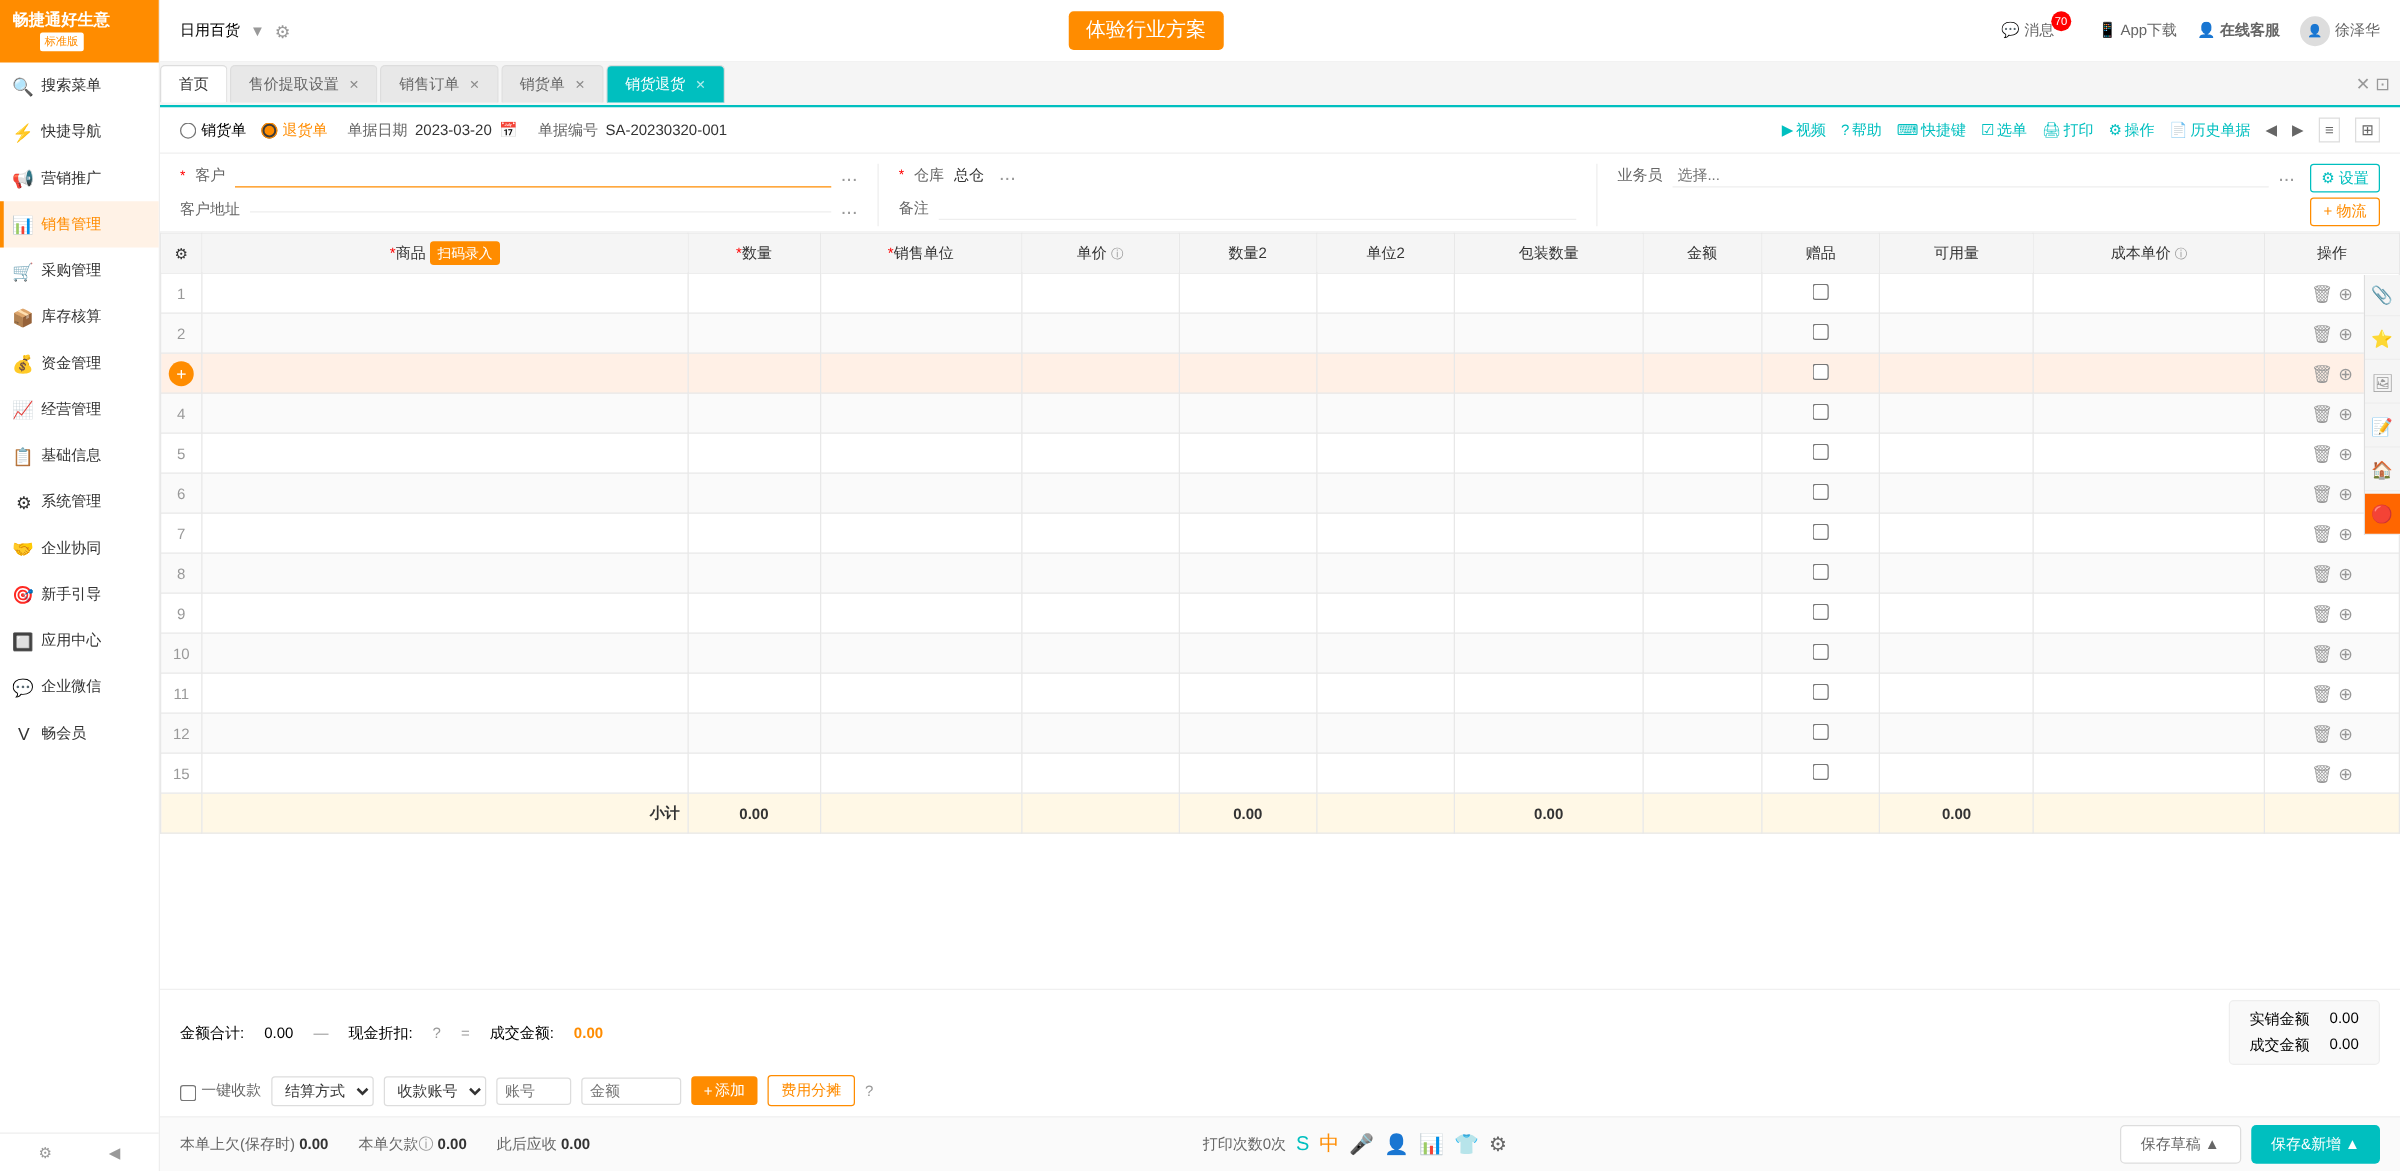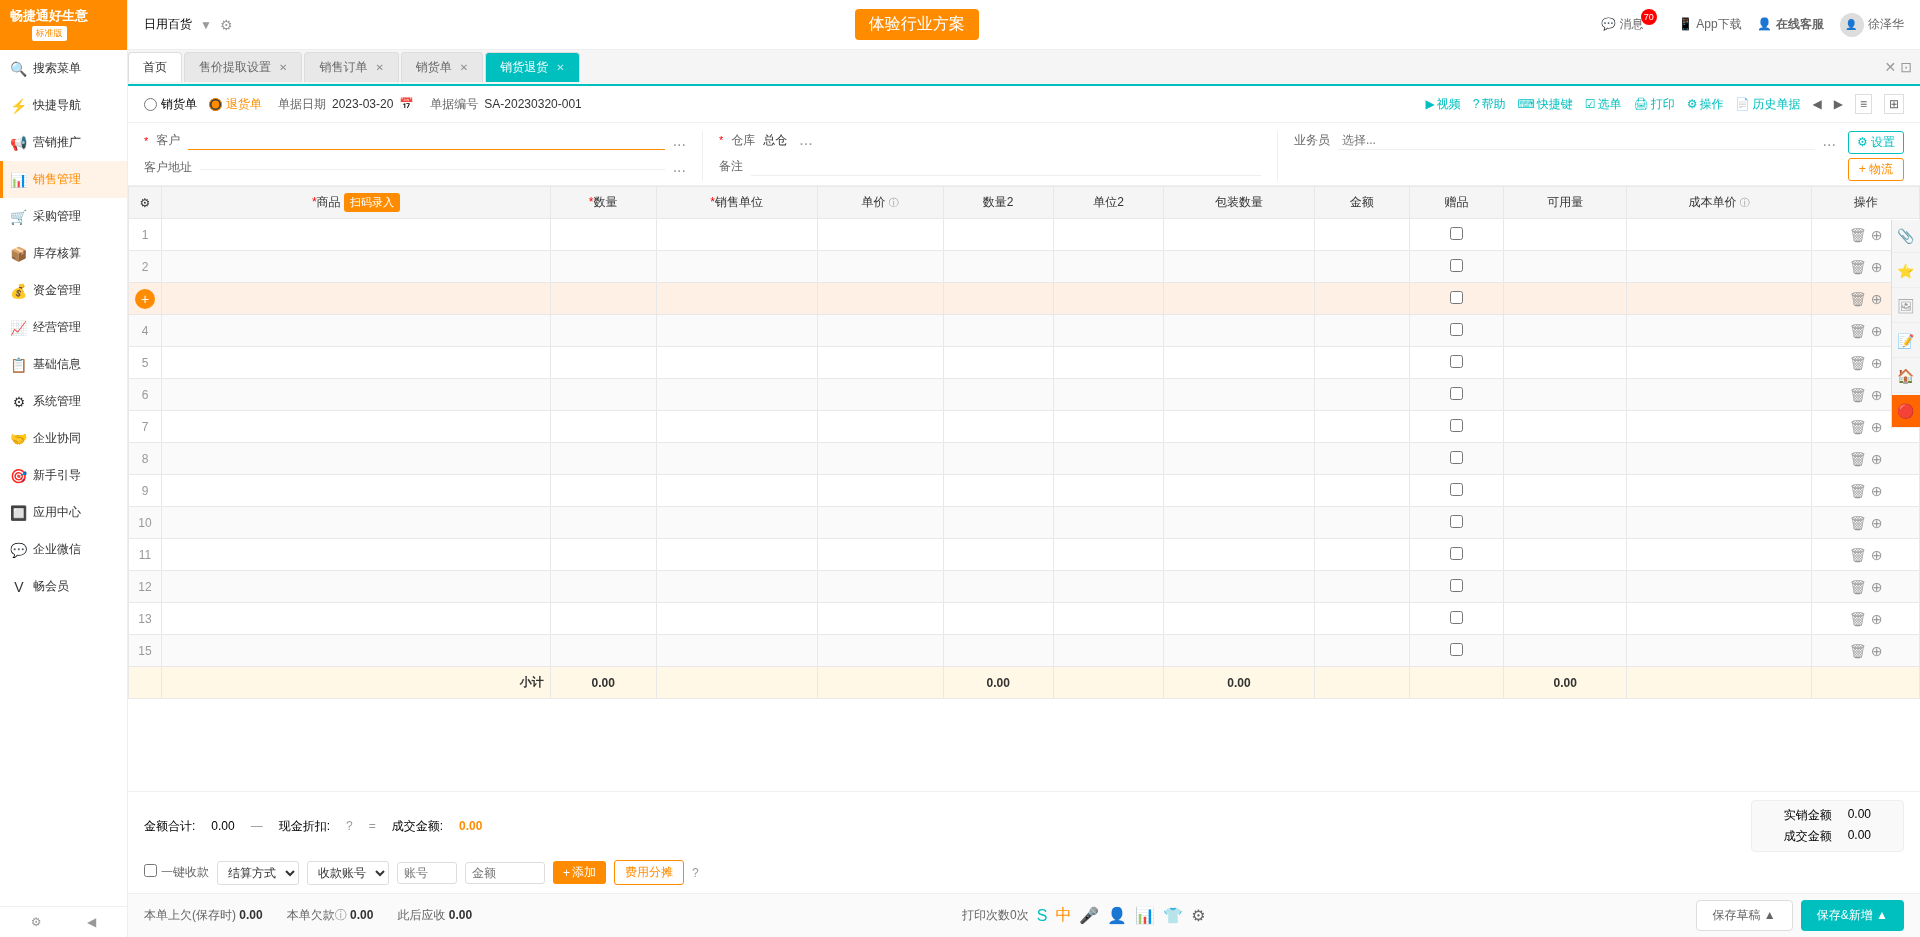--- a/index.html
+++ b/index.html
@@ -68,21 +68,21 @@
     .subtotal-row td { background: #fff8e6 !important; font-weight: bold; color: #333; }
     .gear-th { width: 32px; }
 
     
     .form-bottom { padding: 8px 16px; border-top: 1px solid #f0f0f0; flex-shrink: 0; }
     .totals-row { display: flex; align-items: center; gap: 16px; margin-bottom: 8px; }
     .dash { color: #999; }
     .equals { color: #999; }
     .deal-value { color: #ff8c00; font-weight: bold; }
     .payment-row { display: flex; align-items: center; gap: 8px; }
-    .checkbox-label { display: flex; align-items: flex-start; gap: 4px; color: #666; }
+    .checkbox-label { display: flex; align-items: flex-end; gap: 4px; color: #666; }
     .select-input { border: 1px solid #ddd; padding: 3px 6px; border-radius: 3px; color: #333; background: #fff; }
     .add-btn { background: #ff8c00; color: #fff; border: none; padding: 3px 10px; border-radius: 3px; cursor: pointer; display: flex; align-items: center; gap: 2px; }
     .split-btn { background: #fff; border: 1px solid #ff8c00; color: #ff8c00; padding: 3px 10px; border-radius: 3px; cursor: pointer; }
     .help-icon { color: #999; cursor: pointer; }
 
     
     .form-footer { padding: 6px 16px; border-top: 1px solid #f0f0f0; display: flex; align-items: center; justify-content: space-between; background: #fafafa; flex-shrink: 0; }
     .footer-left { display: flex; gap: 24px; font-size: 12px; color: #666; }
     .footer-mid { display: flex; align-items: center; gap: 8px; color: #666; }
     .footer-right { display: flex; gap: 8px; }
@@ -574,40 +574,20 @@
               <td></td>
               <td></td>
               <td>
                 <div class="action-cell">
                   <button class="icon-btn">🗑</button>
                   <button class="icon-btn">⊕</button>
                 </div>
               </td>
             </tr>
           <tr>
-              <td class="row-num">13</td>
-              <td></td>
-              <td></td>
-              <td></td>
-              <td></td>
-              <td></td>
-              <td></td>
-              <td></td>
-              <td></td>
-              <td class="checkbox-cell"><input type="checkbox" style=""></td>
-              <td></td>
-              <td></td>
-              <td>
-                <div class="action-cell">
-                  <button class="icon-btn">🗑</button>
-                  <button class="icon-btn">⊕</button>
-                </div>
-              </td>
-            </tr>
-          <tr>
               <td class="row-num">15</td>
               <td></td>
               <td></td>
               <td></td>
               <td></td>
               <td></td>
               <td></td>
               <td></td>
               <td></td>
               <td class="checkbox-cell"><input type="checkbox" style=""></td>
@@ -644,21 +624,21 @@
       <div class="totals-row">
         <span>金额合计:</span>
         <span>0.00</span>
         <span class="dash">—</span>
         <span>现金折扣:</span>
         <span style="cursor:pointer;color:#999;">?</span>
         <span class="equals">=</span>
         <span>成交金额:</span>
         <span class="deal-value">0.00</span>
 
-        <div style="margin-left:auto;background:#f9f9f9;border:1px solid #eee;padding:6px 32px;border-radius:4px;display:flex;gap:32px;text-align:center;">
+        <div style="margin-left:auto;background:#f9f9f9;border:1px solid #eee;padding:6px 16px;border-radius:4px;display:flex;gap:32px;text-align:center;">
           <div style="display:flex;flex-direction:column;gap:4px;">
             <div style="display:flex;justify-content:space-between;gap:16px;">
               <span>实销金额</span>
               <span>0.00</span>
             </div>
             <div style="display:flex;justify-content:space-between;gap:16px;">
               <span>成交金额</span>
               <span>0.00</span>
             </div>
           </div>

